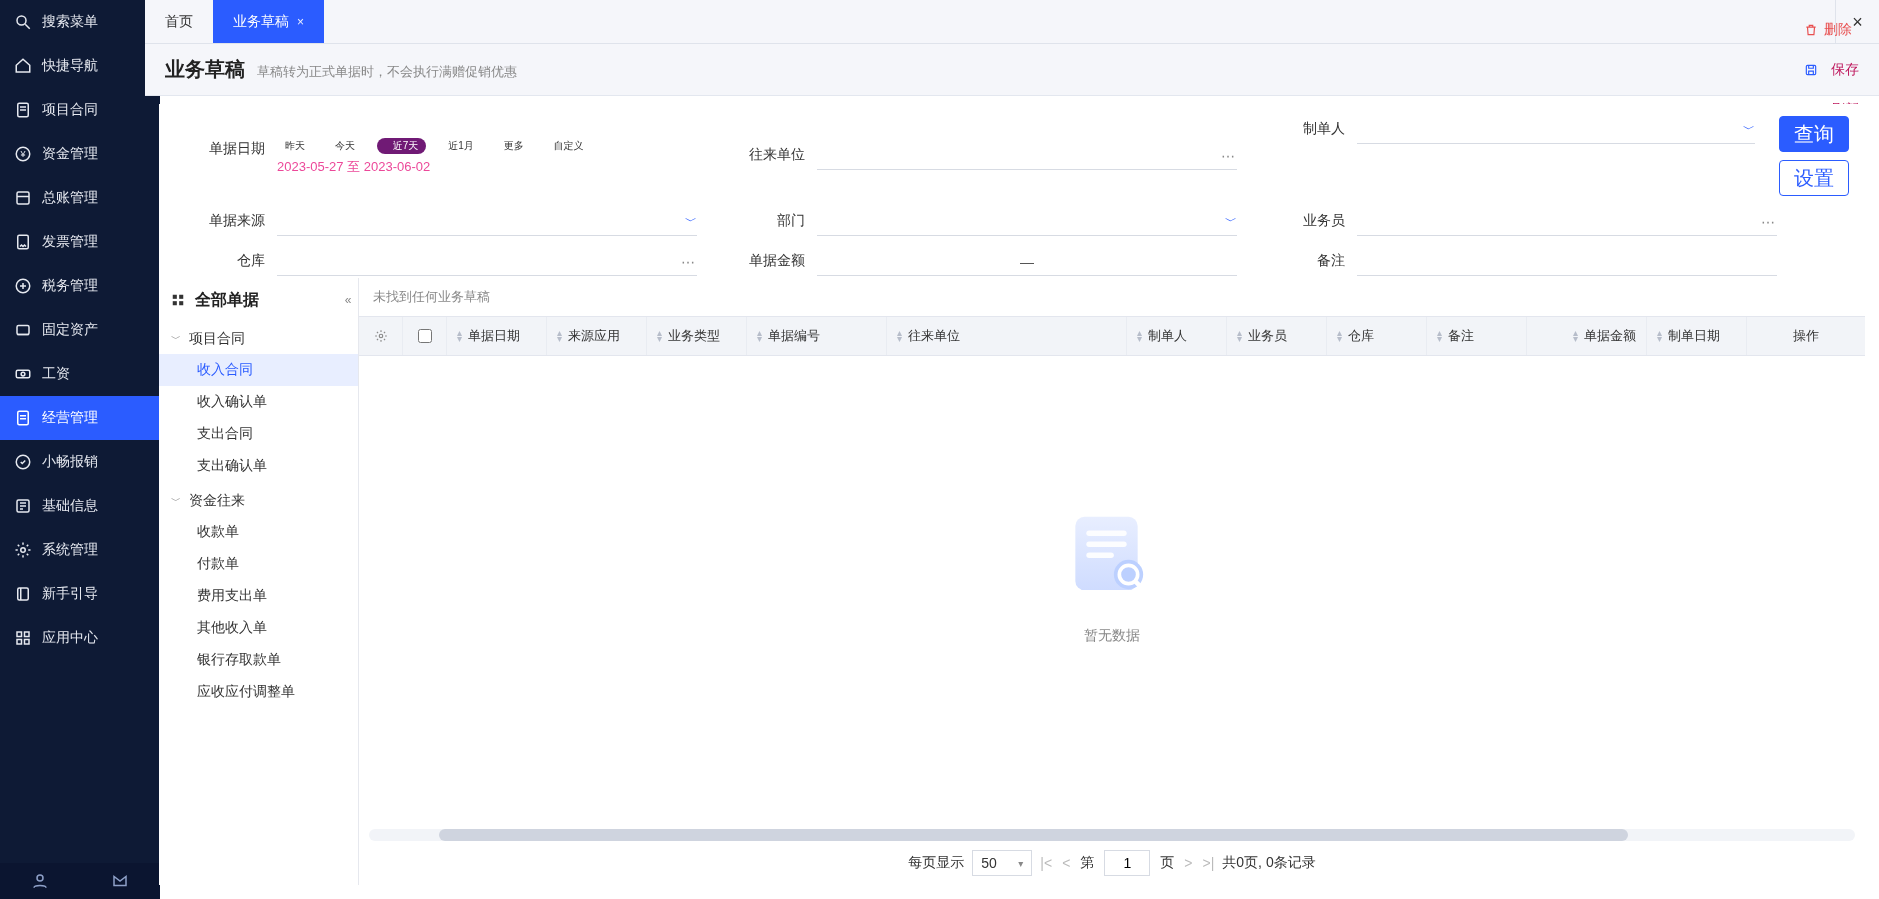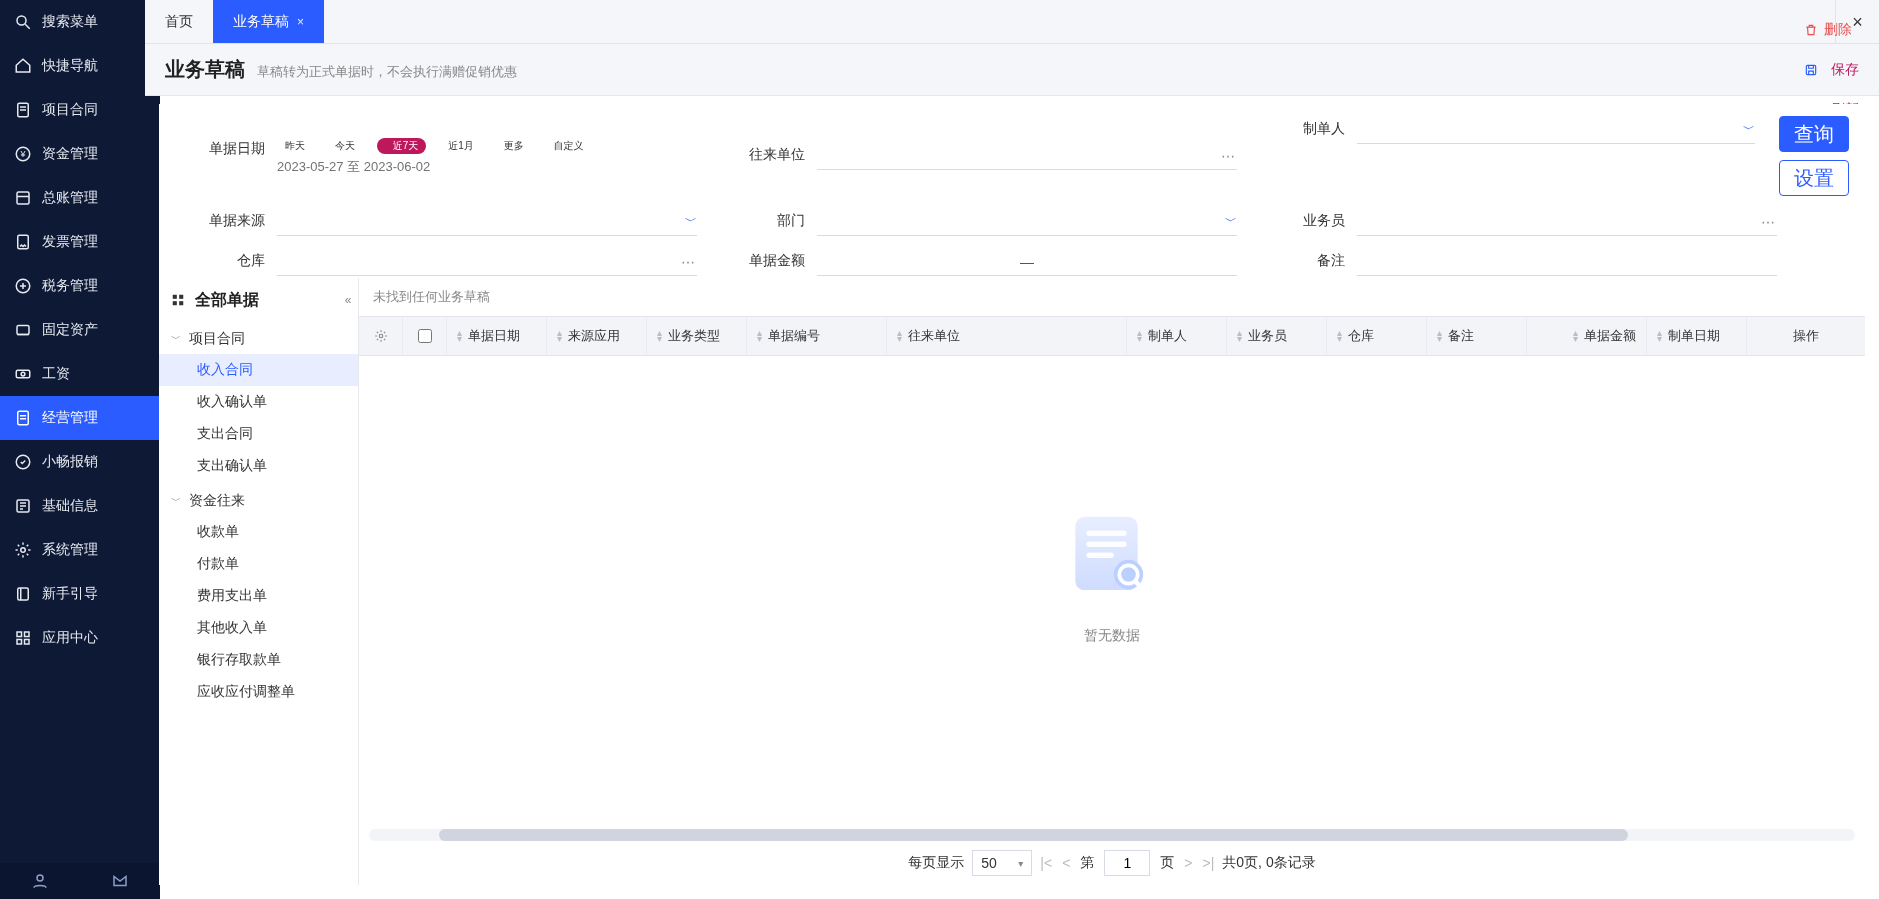--- a/index.html
+++ b/index.html
@@ -65,22 +65,22 @@
   .filter-row { display: flex; align-items: center; margin-bottom: 12px; }
   .filter-cell { display: flex; align-items: flex-start; }
   .filter-cell.w1 { flex: 0 0 540px; }
   .filter-cell.w2 { flex: 0 0 540px; }
   .filter-cell.w3 { flex: 1; }
   .filter-label { width: 90px; text-align: right; margin-right: 12px; color:#333; font-size:14px; padding-top:4px;}
   .date-opts span {
     display:inline-block; margin-right: 10px; color:#333; cursor:pointer; font-size:10px;
     padding: 1px 8px; border-radius: 10px;
   }
-  .date-opts span.active { background:#be185d; color:#fff;padding-left:16px; }
-  .date-range { font-size: 13px; color:#737373; margin-top: 4px; }
+  .date-opts span.active { background:#701a75; color:#fff;padding-left:16px; }
+  .date-range { font-size: 13px; color:#ec4899; margin-top: 4px; }
   .field-input {
     flex:1; height: 28px; border: none; border-bottom: 1px solid #d7dbe3;
     display:flex; align-items:center; justify-content:flex-end; color:#888;
     max-width: 420px;
   }
   .field-input .caret { color:#2b5cff; font-size:12px; }
   .field-input .dots { color:#888; letter-spacing:2px; }
   .field-center { justify-content:center; color:#555; }
   .action-buttons { display:flex; flex-direction:column; gap:8px; margin-left: 24px; }
   .btn {

